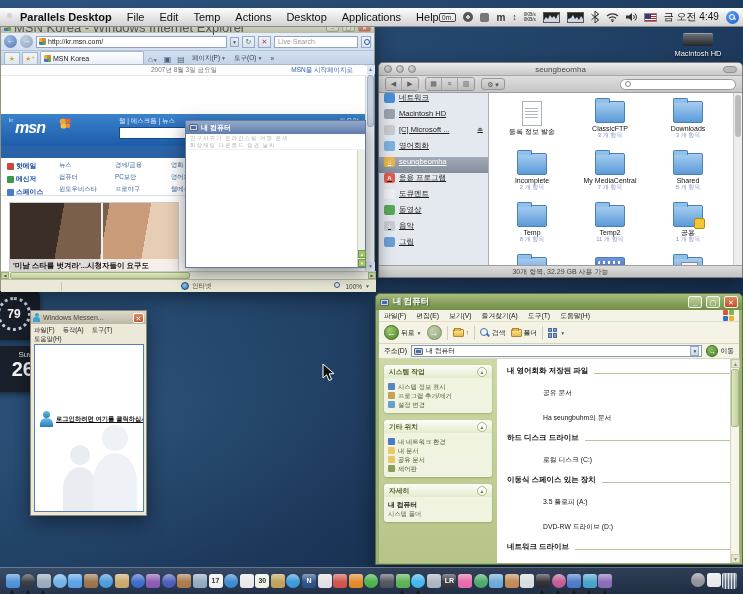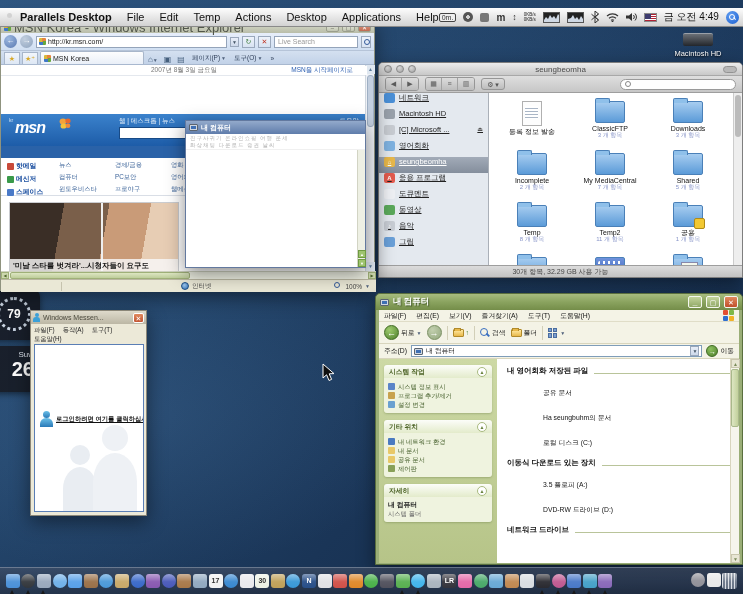--- a/index.html
+++ b/index.html
@@ -789,29 +789,33 @@
 
         <div class="xitem" data-icon="folder">
               <span class="xico"></span>
               <span class="xlabel">공유 문서</span>
             </div>
             <div class="xitem" data-icon="folder">
               <span class="xico"></span>
               <span class="xlabel">Ha seungbuhm의 문서</span>
             </div>
           </div>
+        <div class="xph">
+            <span>하드 디스크 드라이브</span>
+            <i></i>
+          </div>
         <div>
 
         <div class="xitem" data-icon="drive">
               <span class="xico"></span>
               <span class="xlabel">로컬 디스크 (C:)</span>
             </div>
           </div>
         <div class="xph">
-            <span>이동식 다운로드 있는 장치</span>
+            <span>이동식 스페이스 있는 장치</span>
             <i></i>
           </div>
         <div>
 
         <div class="xitem" data-icon="floppy">
               <span class="xico"></span>
               <span class="xlabel">3.5 플로피 (A:)</span>
             </div>
             <div class="xitem" data-icon="dvd">
               <span class="xico"></span>

